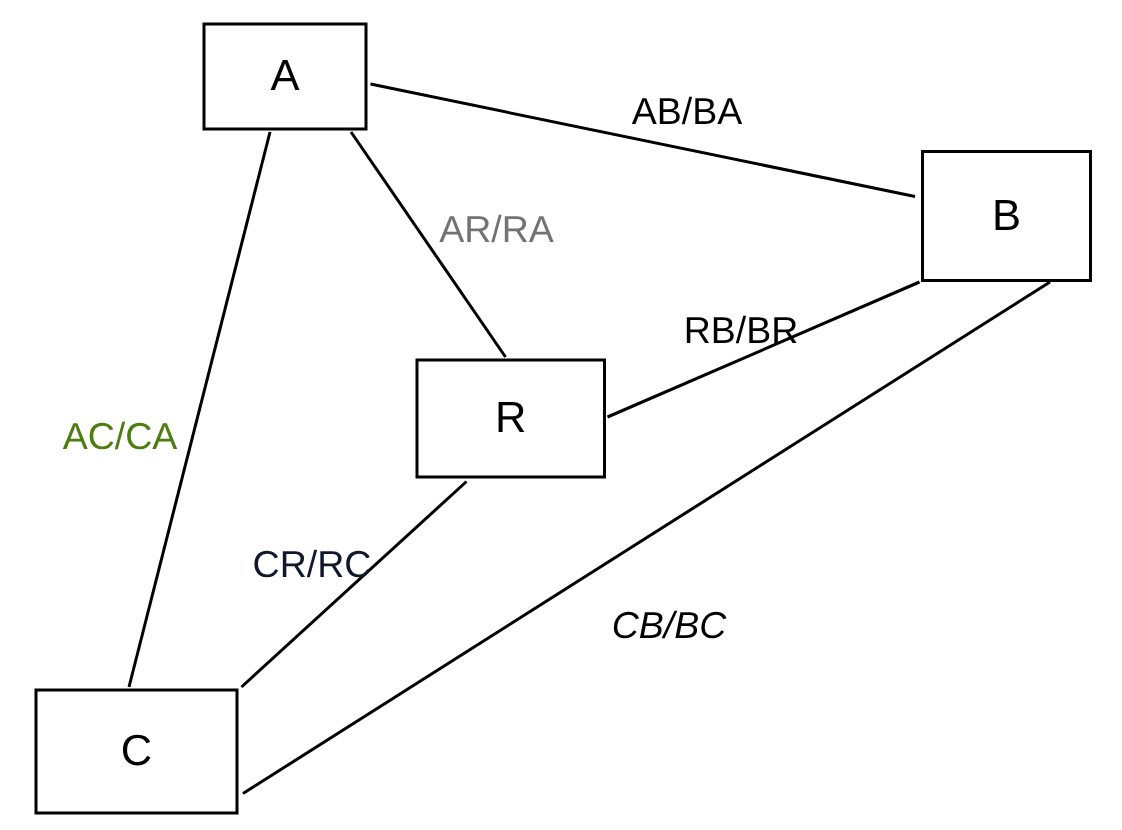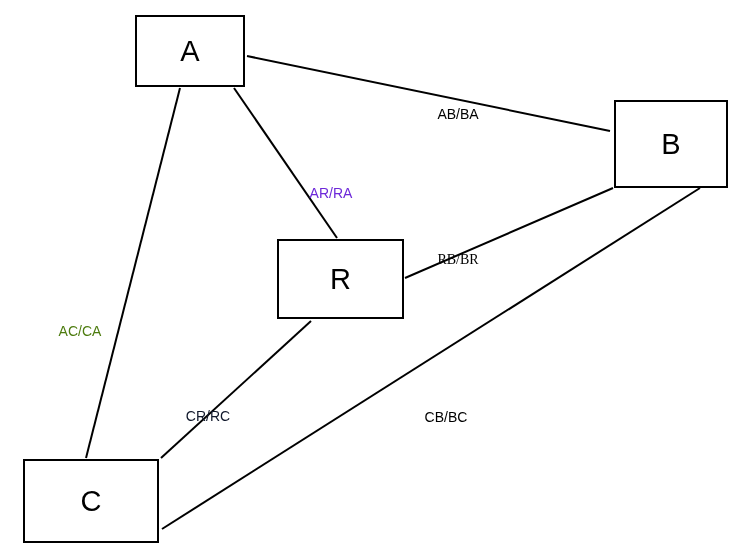--- a/index.html
+++ b/index.html
@@ -32,25 +32,24 @@
     justify-content: center;
   }
   .node span {
     font-size: 29px;
     color: #000000;
     line-height: 1;
   }
   .edge-label {
     position: absolute;
     transform: translate(-50%, -50%);
-    font-size: 14px;
+    font-size: 25px;
     color: #000000;
     line-height: 1;
     white-space: nowrap;
-    margin-top: 39px;
   }
 </style>
 </head>
 <body>
 
 <div class="canvas" id="diagram-canvas" style="background: rgb(255, 255, 255);">
   <svg class="edge-svg" id="edge-svg" xmlns="http://www.w3.org/2000/svg" width="748" height="553" viewBox="0 0 748 553">
       <line x1="247" y1="56" x2="610" y2="131" stroke="#000000" stroke-width="2"></line>
       <line x1="234" y1="88" x2="337" y2="238" stroke="#000000" stroke-width="2"></line>
       <line x1="180" y1="88" x2="86" y2="458" stroke="#000000" stroke-width="2"></line>
@@ -67,19 +66,19 @@
       </div>
       <div class="node" style="left: 277px; top: 239px; width: 127px; height: 80px; border-color: rgb(0, 0, 0);">
         <span style="color: rgb(0, 0, 0);">R</span>
       </div>
       <div class="node" style="left: 23px; top: 459px; width: 136px; height: 84px; border-color: rgb(0, 0, 0);">
         <span style="color: rgb(0, 0, 0);">C</span>
       </div>
     </div>
   <div id="labels-layer">
       <div class="edge-label" style="left: 458px; top: 75px; color: rgb(0, 0, 0);">AB/BA</div>
-      <div class="edge-label" style="left: 331px; top: 154px; color: #6d28d9;">AR/RA</div>
+      <div class="edge-label" style="left: 331px; top: 154px; color: #737373;">AR/RA</div>
       <div class="edge-label" style="left: 80px; top: 292px; color: #4d7c0f;">AC/CA</div>
-      <div class="edge-label" style="left: 458px; top: 221px; color: rgb(0, 0, 0); font-family: Liberation Serif, serif;">RB/BR</div>
+      <div class="edge-label" style="left: 494px; top: 221px; color: rgb(0, 0, 0);">RB/BR</div>
       <div class="edge-label" style="left: 208px; top: 377px; color: #0f172a;">CR/RC</div>
-      <div class="edge-label" style="left: 446px; top: 378px; color: rgb(0, 0, 0);">CB/BC</div>
+      <div class="edge-label" style="left: 446px; top: 418px; color: rgb(0, 0, 0); font-style: italic;">CB/BC</div>
     </div>
 </div>
 
 </body></html>

